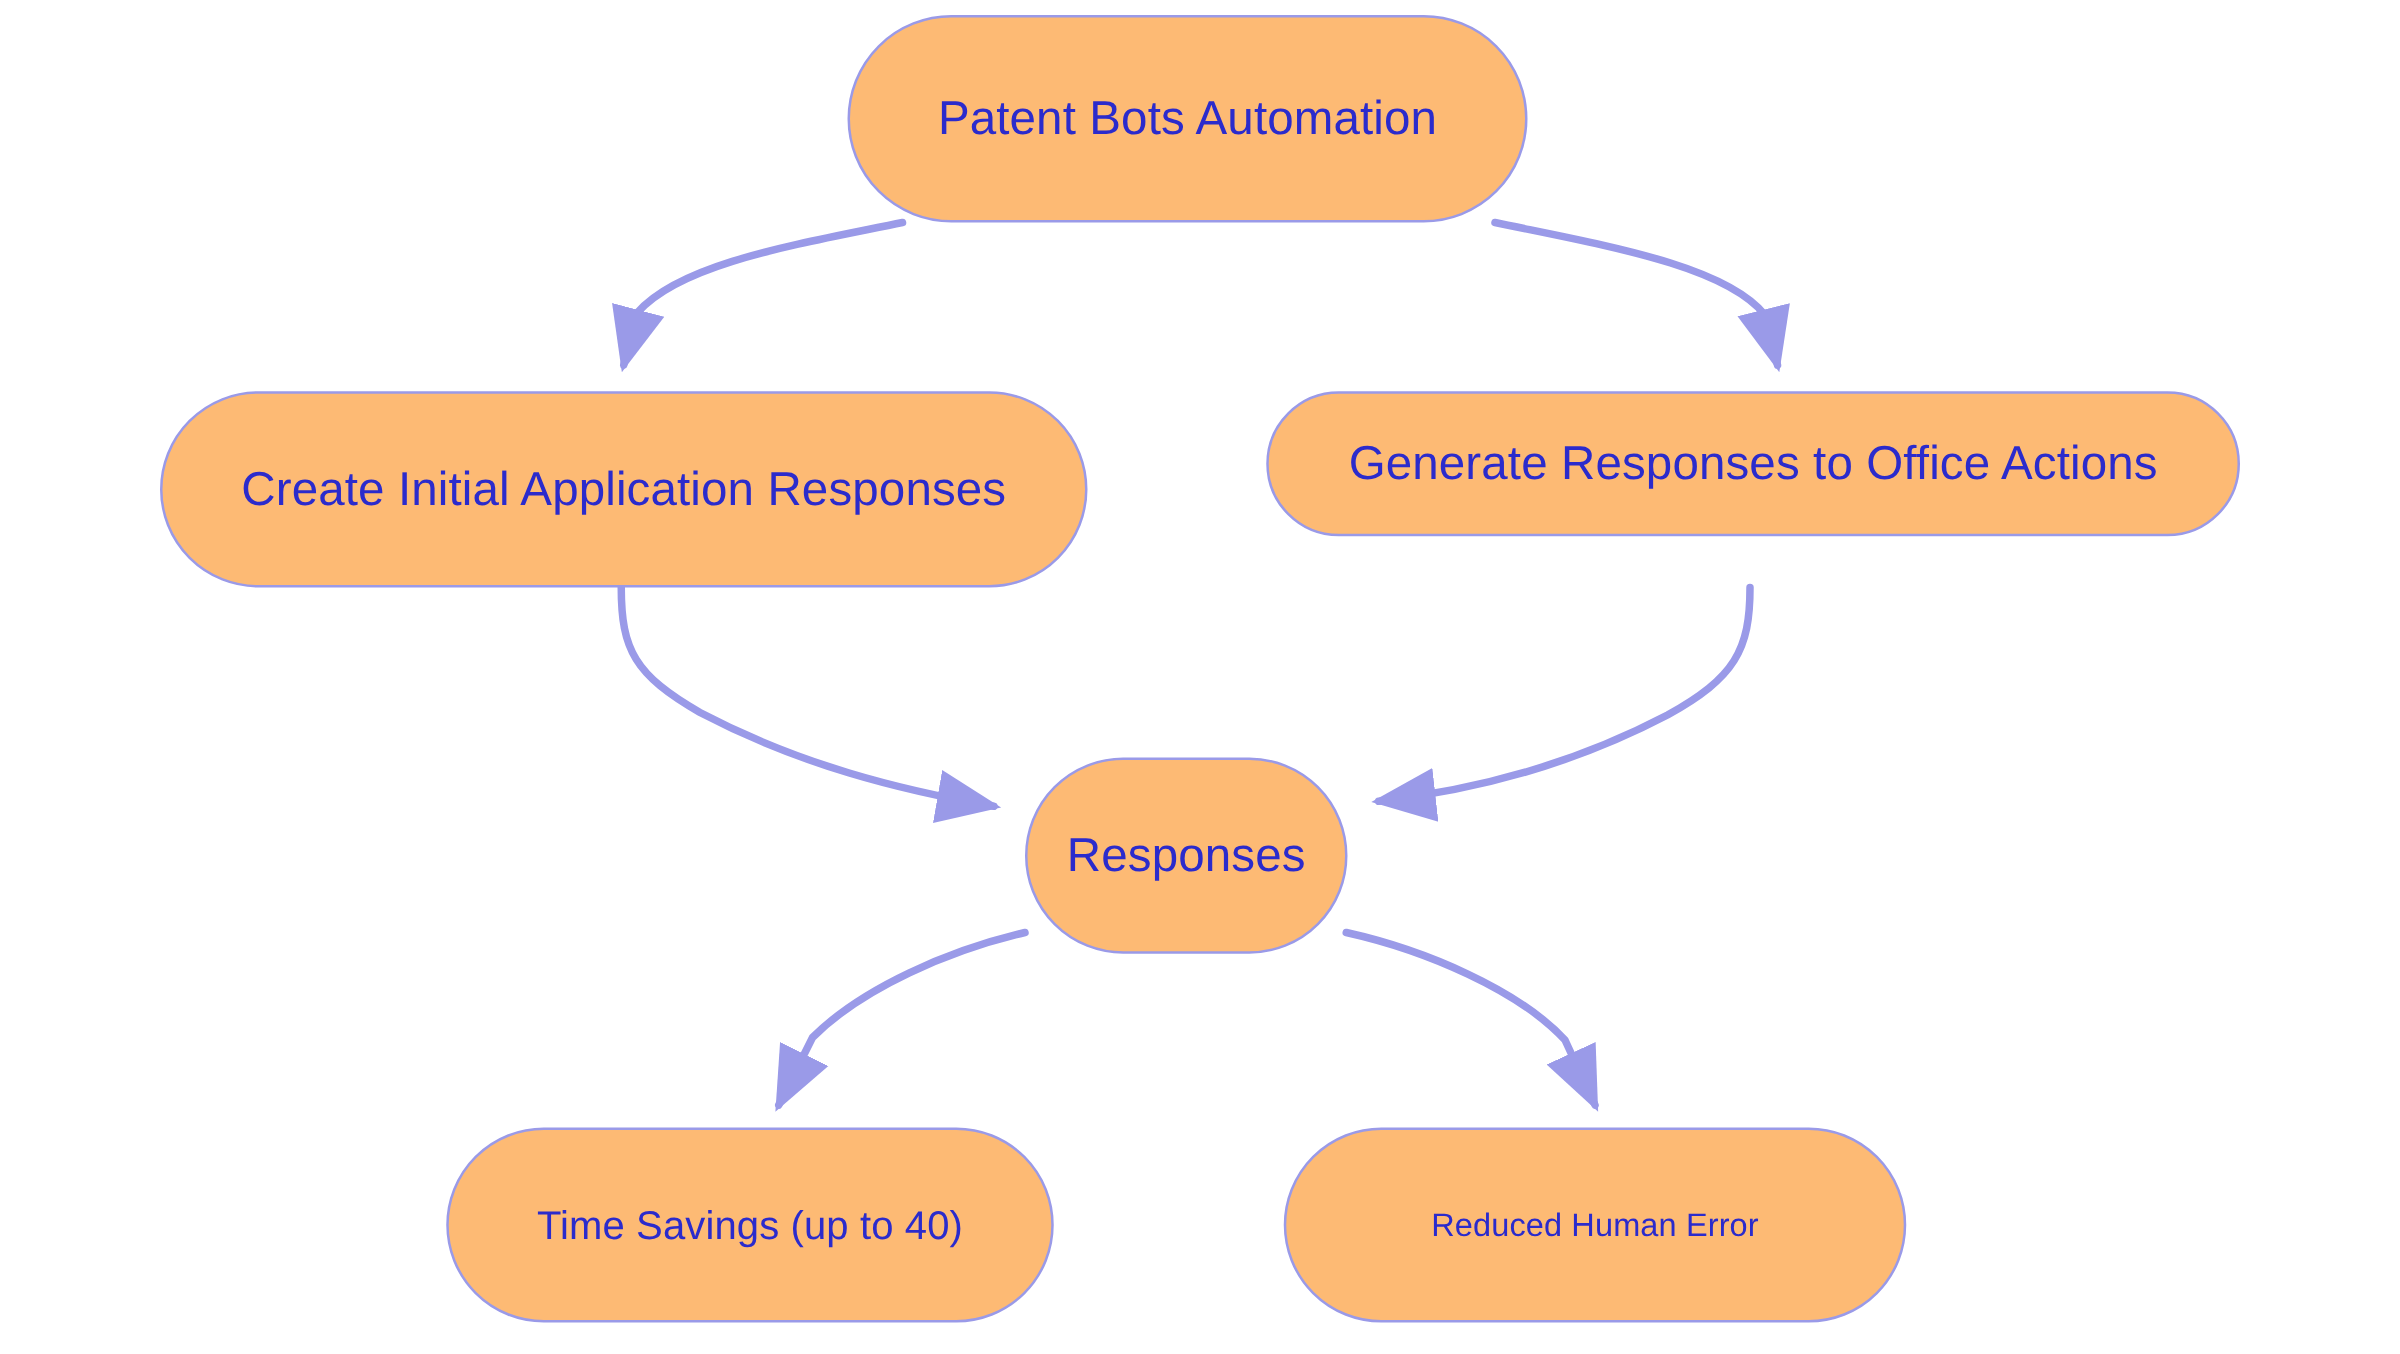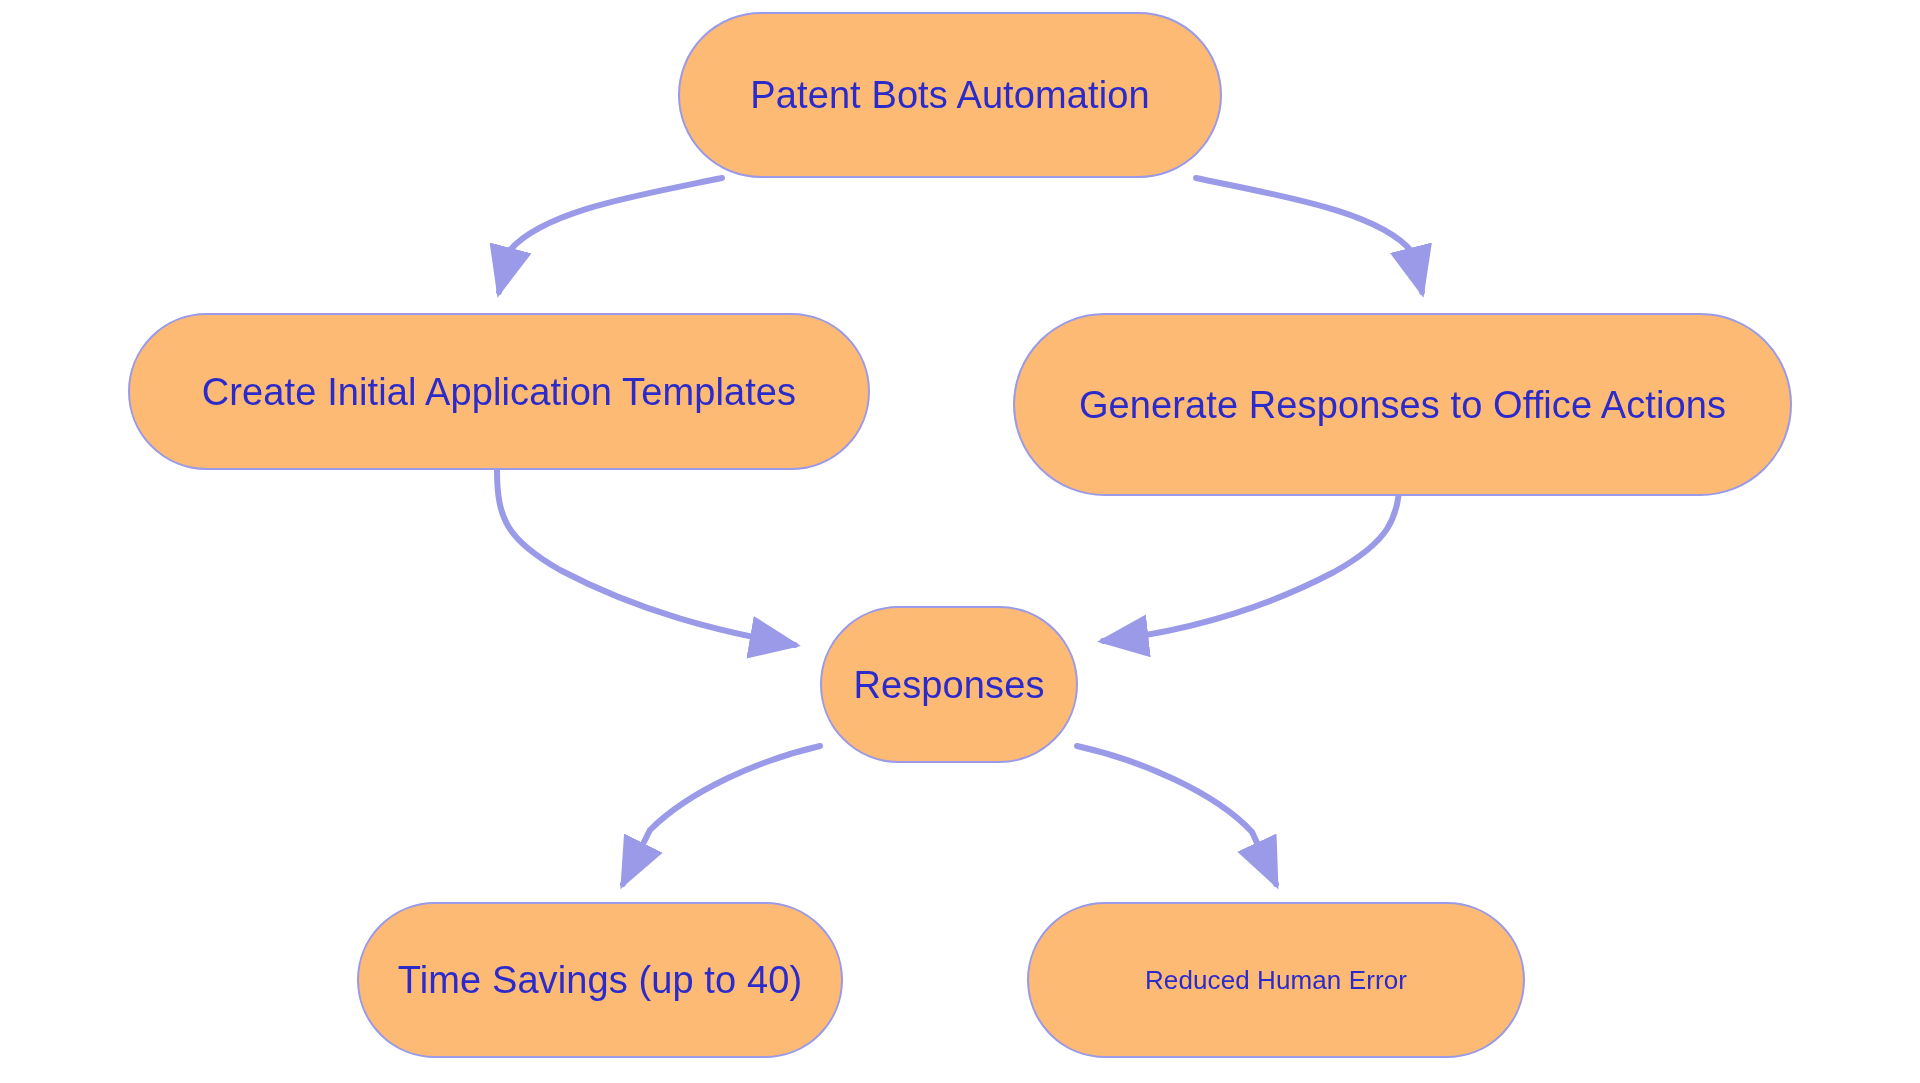--- a/index.html
+++ b/index.html
@@ -53,31 +53,31 @@
   
   #node-root {
     left: 678px;  top: 12px;   width: 544px;  height: 166px;
     font-size: 38px;
   }
   #node-templates {
     left: 128px;  top: 313px;  width: 742px;  height: 157px;
     font-size: 38px;
   }
   #node-responses {
-    left: 1013px; top: 313px;  width: 779px;  height: 183px;
+    left: 1013px; top: 313px;  width: 779px;  height: 116px;
     font-size: 38px;
     align-items: center;
   }
   #node-benefits {
     left: 820px;  top: 606px;  width: 258px;  height: 157px;
     font-size: 38px;
   }
   #node-time {
     left: 357px;  top: 902px;  width: 486px;  height: 156px;
-    font-size: 38px;
+    font-size: 32px;
   }
   #node-error {
     left: 1027px; top: 902px;  width: 498px;  height: 156px;
     font-size: 26px;
   }
 </style>
 </head>
 <body>
 
 <div id="flow-canvas">
@@ -100,21 +100,21 @@
     <path d="M 820,746 C 760,760 690,790 650,830 L 623,884" fill="none" stroke="#9a9ae8" stroke-width="6" stroke-linecap="round" marker-end="url(#arrowhead)"></path>
 
     <path d="M 1077,746 C 1140,760 1215,792 1252,832 L 1276,884" fill="none" stroke="#9a9ae8" stroke-width="6" stroke-linecap="round" marker-end="url(#arrowhead)"></path>
   </svg>
 
   <div class="node" id="node-root">
     <span class="node-label">Patent Bots Automation</span>
   </div>
 
   <div class="node" id="node-templates">
-    <span class="node-label">Create Initial Application Templates</span>
+    <span class="node-label">Create Initial Application Responses</span>
   </div>
 
   <div class="node" id="node-responses">
     <span class="node-label">Generate Responses to Office Actions</span>
   </div>
 
   <div class="node" id="node-benefits">
     <span class="node-label">Responses</span>
   </div>
 

